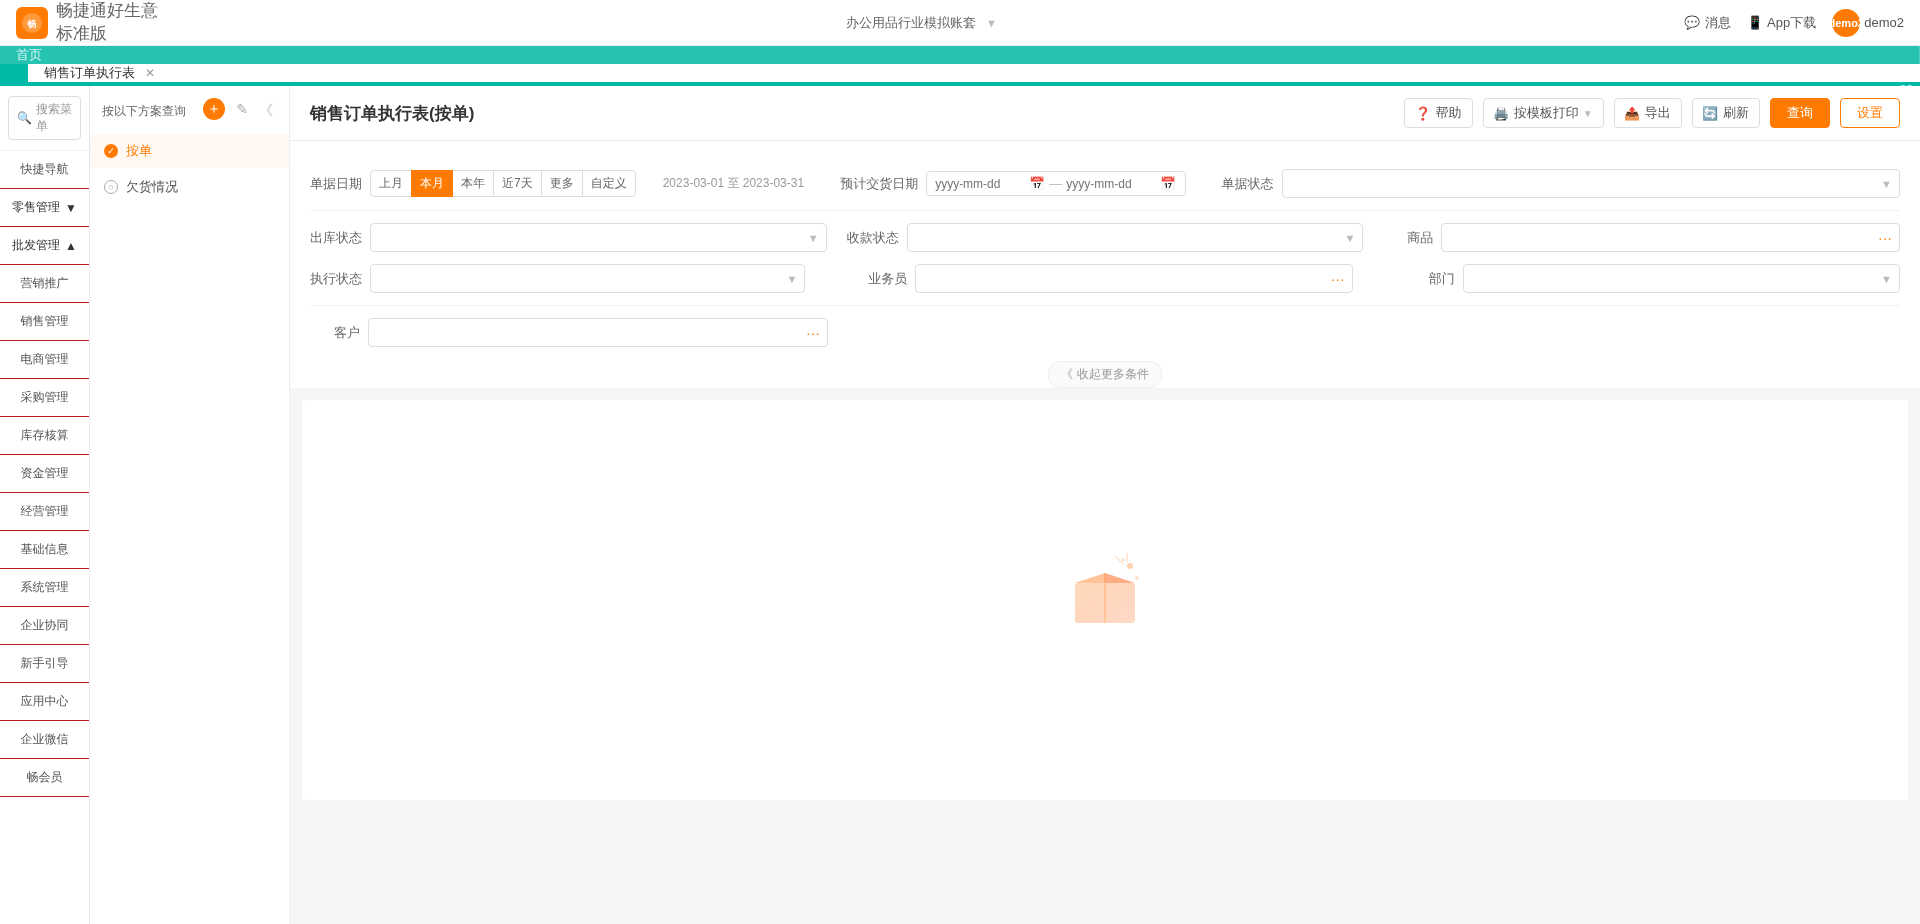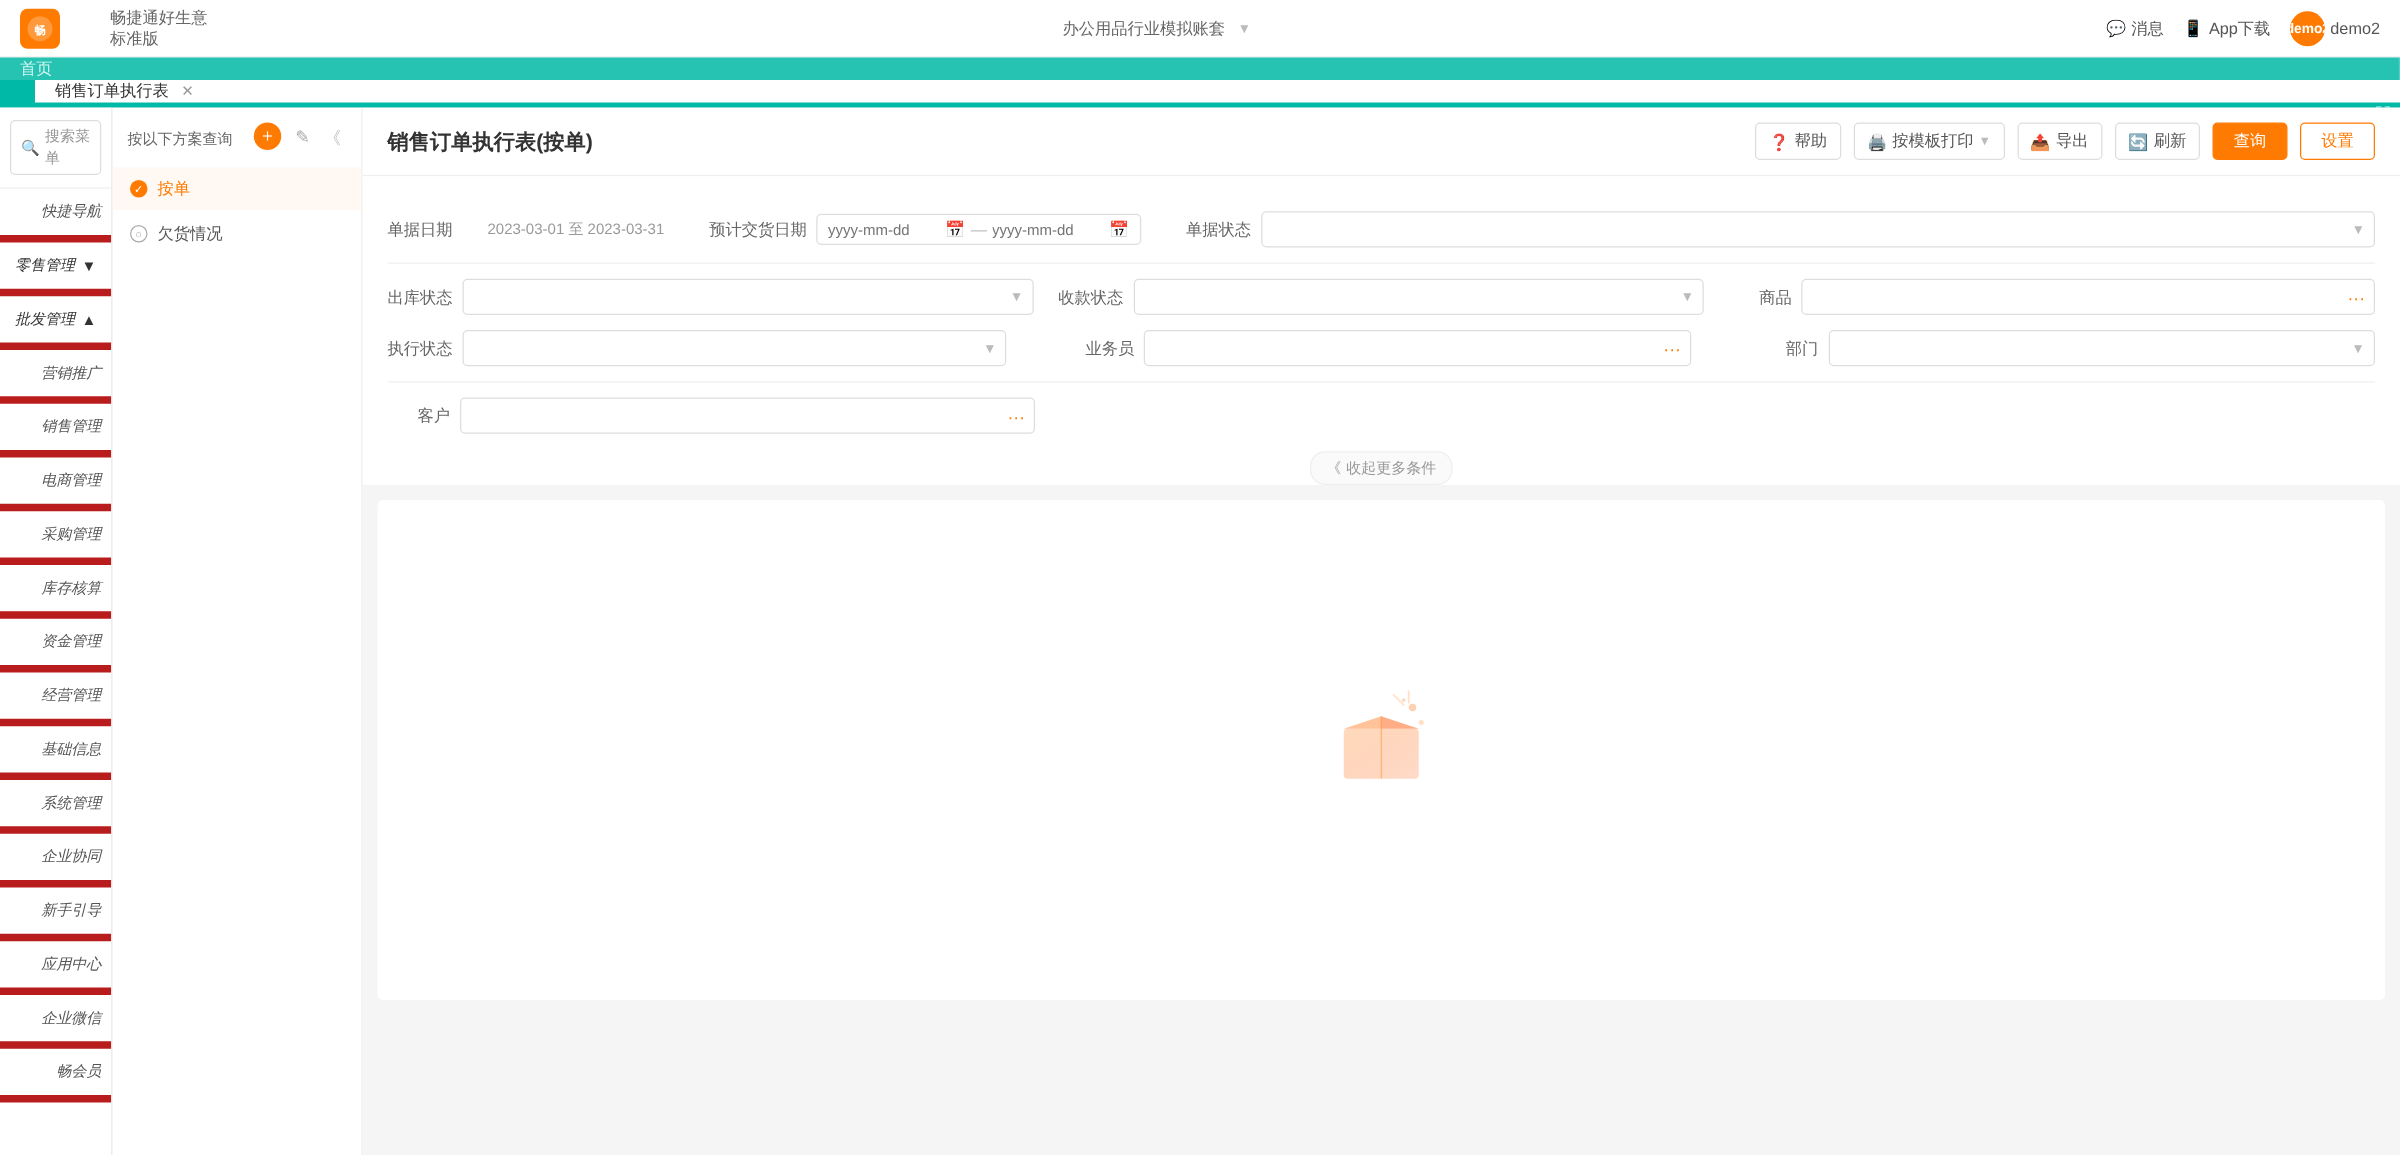--- a/index.html
+++ b/index.html
@@ -26,21 +26,21 @@
       height: 32px;
       background: #ff7a00;
       border-radius: 6px;
       display: flex;
       align-items: center;
       justify-content: center;
       color: white;
       font-size: 10px;
       font-weight: bold;
     }
-    .logo-text { font-size: 13px; color: #666; line-height: 1.3; margin-left: 32px; }
+    .logo-text { font-size: 17px; color: #666; line-height: 1.3; }
     .top-header-center {
       display: flex;
       align-items: center;
       gap: 10px;
       color: #666;
       font-size: 13px;
     }
     .top-header-right {
       display: flex;
       align-items: center;
@@ -138,26 +138,25 @@
       font-size: 12px;
       color: #999;
       cursor: pointer;
       text-align: left;
       display: flex;
       align-items: center;
       gap: 4px;
     }
     .nav-item {
       padding: 10px 8px;
-      text-align: right;
+      text-align: center;
       cursor: pointer;
       font-size: 12px;
       color: #555;
-      border-bottom: 6px solid #b91c1c;
-      font-style: italic;
+      border-bottom: 1px solid #b91c1c;
     }
     .nav-item.group-header {
       display: flex;
       align-items: center;
       justify-content: space-between;
       padding: 10px 12px;
       font-size: 12px;
       color: #333;
       font-weight: 500;
     }
@@ -604,20 +603,28 @@
           </button>
         </div>
       </div>
 
       <div class="filter-section">
 
         <div style="display:flex; align-items:center; gap:16px; padding: 14px 0 12px; border-bottom: 1px solid #f0f0f0;">
 
           <div style="display:flex; align-items:center; gap:8px;">
             <span class="fi-label">单据日期</span>
+            <div class="date-tabs">
+              <button class="date-tab">上月</button>
+              <button class="date-tab active">本月</button>
+              <button class="date-tab">本年</button>
+              <button class="date-tab">近7天</button>
+              <button class="date-tab">更多</button>
+              <button class="date-tab">自定义</button>
+            </div>
             <span style="font-size:12px; color:#999;margin-left:20px;">2023-03-01 至 2023-03-31</span>
           </div>
 
           <div style="display:flex; align-items:center; gap:8px; margin-left:20px;">
             <span class="fi-label">预计交货日期</span>
             <div style="display:flex; align-items:center; border:1px solid #ddd; border-radius:4px; padding:4px 8px; gap:4px; background:#fff;">
               <input class="date-input" type="text" style="width: 90px; border: none; outline: none; font-size: 12px; color: rgb(187, 187, 187);" placeholder="yyyy-mm-dd">
               <span style="color:#bbb;">📅</span>
               <span style="color:#bbb;">—</span>
               <input class="date-input" type="text" style="width: 90px; border: none; outline: none; font-size: 12px; color: rgb(187, 187, 187);" placeholder="yyyy-mm-dd">

